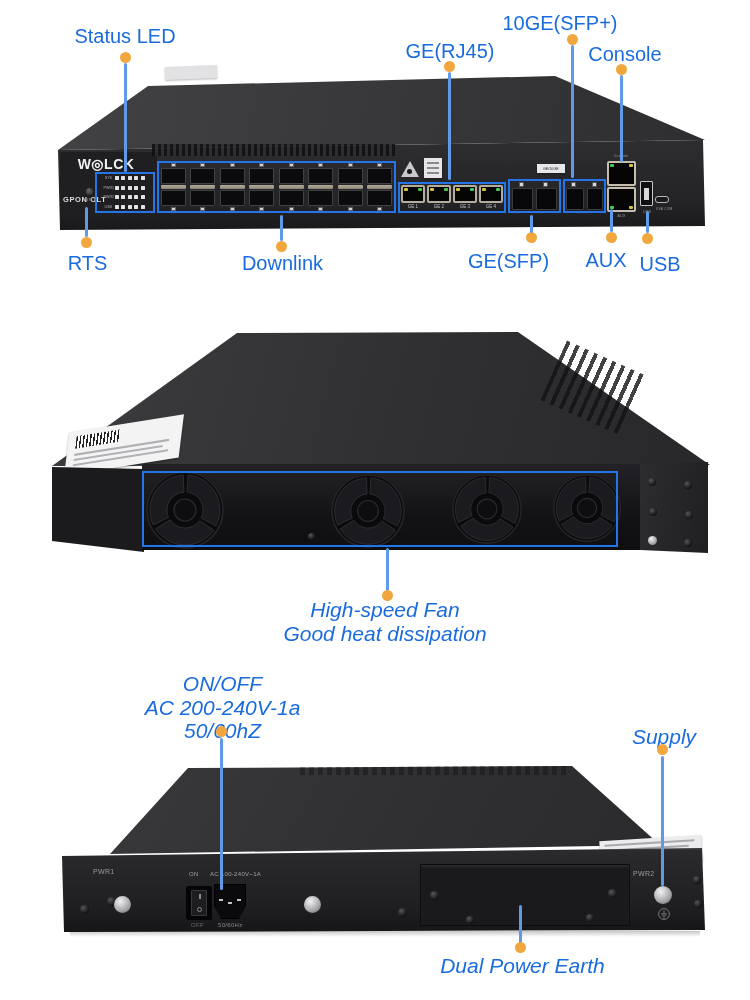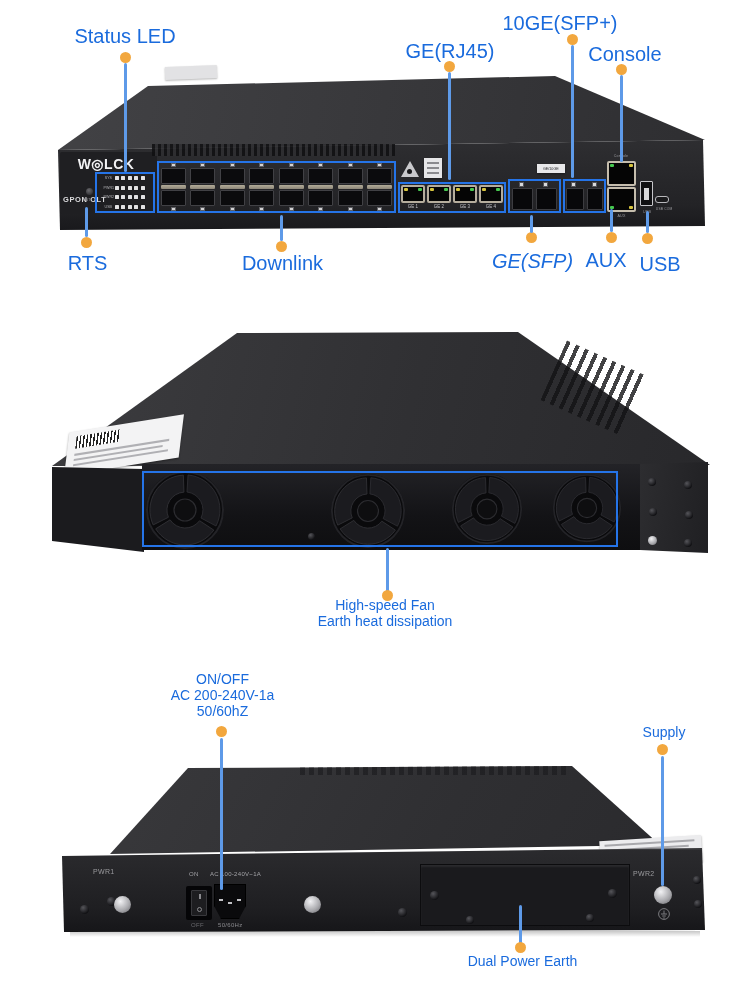--- a/index.html
+++ b/index.html
@@ -2,21 +2,21 @@
 <html><head>
 <meta charset="utf-8">
 <style>
   html,body{margin:0;padding:0;background:#ffffff;}
   body{font-family:"Liberation Sans",sans-serif;}
   #stage{position:relative;width:750px;height:1000px;background:#ffffff;overflow:hidden;}
   .abs{position:absolute;}
   
   .ann{position:absolute;color:#1a6bdd;text-align:center;line-height:1.13;}
   .a20{font-size:20px;}
-  .a19{font-size:14px;}
+  .a19{font-size:21px;font-style:italic;}
   .aline{position:absolute;width:3px;background:#5e9ae8;border-radius:1.5px;}
   .adot{position:absolute;width:11px;height:11px;border-radius:50%;background:#f2a73e;}
   .bbox{position:absolute;border:2px solid #2574e8;box-sizing:border-box;}
   
   .topface{position:absolute;}
   .frontface{position:absolute;}
   .sticker{position:absolute;background:#f0f0f1;box-shadow:0 1px 2px rgba(0,0,0,.35);}
   .bar{position:absolute;background:#8a8a8e;height:2px;}
   .screw{position:absolute;border-radius:50%;background:radial-gradient(circle at 35% 30%,#55555a,#111114 72%);}
   .screw-s{position:absolute;border-radius:50%;background:radial-gradient(circle at 38% 32%,#f2f2f4,#a8a8ac 58%,#626266);}
@@ -271,21 +271,21 @@
     <div class="ann a20" style="left:50px;top:252px;width:75px;">RTS</div>
     <div class="adot" style="left:81px;top:237px;"></div>
     <div class="aline" style="left:85px;top:207px;height:30px;"></div>
 
     <div class="ann a20" style="left:200px;top:252px;width:165px;">
       <div>Downlink</div>
     </div>
     <div class="adot" style="left:276px;top:241px;"></div>
     <div class="aline" style="left:280px;top:215px;height:26px;"></div>
 
-    <div class="ann a20" style="left:475px;top:250px;width:115px;font-style:italic;">GE(SFP)</div>
+    <div class="ann a20" style="left:451px;top:250px;width:115px;">GE(SFP)</div>
     <div class="adot" style="left:526px;top:232px;"></div>
     <div class="aline" style="left:530px;top:215px;height:18px;"></div>
 
     <div class="ann a20" style="left:575px;top:249px;width:62px;">AUX</div>
     <div class="adot" style="left:606px;top:232px;"></div>
     <div class="aline" style="left:610px;top:209px;height:23px;"></div>
 
     <div class="ann a20" style="left:625px;top:253px;width:70px;">USB</div>
     <div class="adot" style="left:642px;top:233px;"></div>
     <div class="aline" style="left:646px;top:211px;height:22px;"></div>
@@ -336,21 +336,21 @@
     <div class="screw" style="left:685px;top:211px;width:8px;height:8px;"></div>
     <div class="screw-s" style="left:648px;top:236px;width:9px;height:9px;"></div>
     <div class="screw" style="left:684px;top:239px;width:8px;height:8px;"></div>
 
     <div class="bbox" style="left:142px;top:171px;width:476px;height:76px;"></div>
 
     <div class="aline" style="left:386px;top:248px;height:44px;"></div>
     <div class="adot" style="left:382px;top:290px;"></div>
     <div class="ann a19" style="left:270px;top:298px;width:230px;">
       <div>High-speed Fan</div>
-      <div>Earth heat dissipation</div>
+      <div>Good heat dissipation</div>
     </div>
   </div>
 
   <div class="abs" style="left:0;top:660px;width:750px;height:340px;">
 
     <div class="topface" style="left:60px;top:98px;width:645px;height:97px;
                 clip-path:polygon(50px 96px,600px 87px,512px 8px,128px 10px);
                 background:linear-gradient(120deg,#3a3a3d,#2f2f32 60%,#2a2a2d);">
       <div class="abs" style="left:240px;top:8px;width:270px;height:9px;opacity:.55;
                   background:repeating-linear-gradient(90deg,#17171a 0 5px,transparent 5px 9px);"></div>

